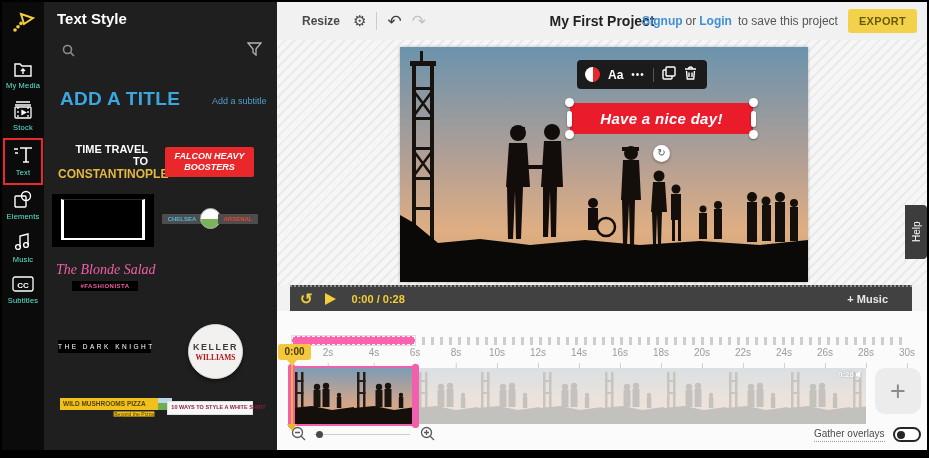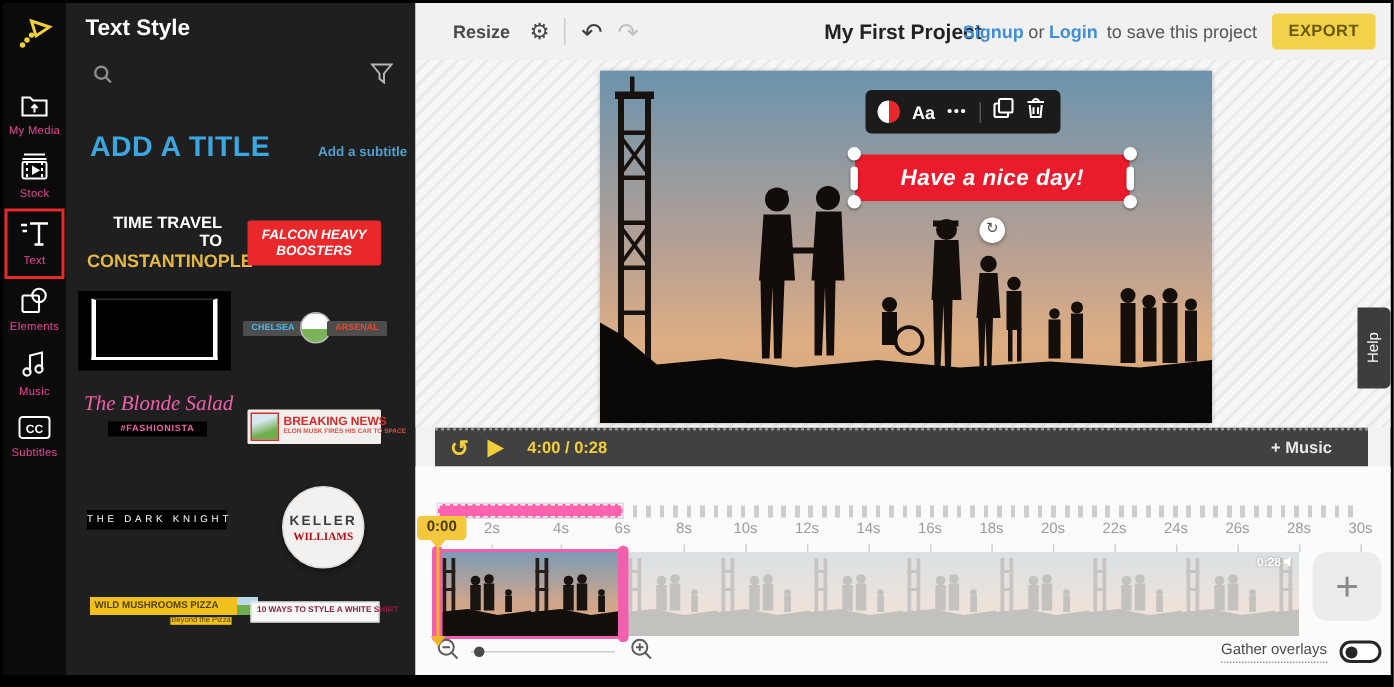--- a/index.html
+++ b/index.html
@@ -2,36 +2,36 @@
 <html><head>
 <meta charset="utf-8">
 <style>
   * { margin:0; padding:0; box-sizing:border-box; }
   html,body { width:929px; height:458px; background:#000; font-family:"Liberation Sans",sans-serif; overflow:hidden; }
   .app { position:absolute; left:2px; top:2px; width:925px; height:448px; display:flex; background:#f2f2f2; }
 
   
   .rail { width:42px; background:#0b0b0b; display:flex; flex-direction:column; align-items:center; flex-shrink:0; }
   .rail-logo { margin:7px 0 16px; }
-  .rail-item { width:40px; padding:5px 0 6px; display:flex; flex-direction:column; align-items:center; gap:3px; color:#ec4899; cursor:pointer; }
+  .rail-item { width:40px; padding:5px 0 6px; display:flex; flex-direction:column; align-items:center; gap:3px; color:#5eead4; cursor:pointer; }
   .rail-item .lbl { font-size:7.5px; letter-spacing:0.2px; }
   .rail-item.active { border:2px solid #e8282b; }
   .rail-item svg { display:block; }
 
   
   .panel { width:233px; background:#1f1f1f; position:relative; flex-shrink:0; color:#fff; }
   .panel-title { position:absolute; left:13px; top:8px; font-size:15px; font-weight:bold; }
   .search-box { position:absolute; left:10px; top:35px; width:182px; height:25px; background:#3b3b3b; border:none; border-radius:4px; color:#ddd; font-size:12px; padding-left:30px; outline:none; }
   .search-box::placeholder { color:#8d8d8d; }
   .search-ic { position:absolute; left:18px; top:41px; }
   .filter-ic { position:absolute; left:203px; top:40px; cursor:pointer; }
 
   .tpl { position:absolute; cursor:pointer; }
   .add-title { left:16px; top:86px; color:#3aa7e0; font-size:19px; font-weight:bold; letter-spacing:0.3px; }
-  .add-subtitle { left:168px; top:94px; color:#4f9fd0; font-size:9px;font-weight:bold; }
+  .add-subtitle { left:168px; top:94px; color:#4f9fd0; font-size:9px; }
   .tt { left:14px; top:141px; width:90px; text-align:right; }
   .tt .l1 { color:#fff; font-weight:bold; font-size:11px; }
   .tt .l2 { color:#e5b843; font-weight:bold; font-size:12px; }
   .falcon { left:121px; top:145px; width:89px; height:30px; background:#e8282b; border-radius:2px; color:#fff; font-style:italic; font-weight:bold; font-size:9px; text-align:center; display:flex; flex-direction:column; justify-content:center; line-height:1.25; }
   .framebox { left:8px; top:192px; width:102px; height:53px; background:#000; }
   .framebox .inner { position:absolute; left:9px; top:5px; right:9px; bottom:7px; border-left:3px solid #fff; border-right:3px solid #fff; border-bottom:2px solid #fff; border-top:1px solid #2a2a2a; }
   .chelsea { left:118px; top:206px; width:96px; height:22px; }
   .chelsea .bar { position:absolute; top:6px; height:10px; width:40px; background:#4d4d4d; font-size:6px; font-weight:bold; text-align:center; line-height:10px; border-radius:1px; }
   .chelsea .left { left:0; color:#49b6e8; }
   .chelsea .right { right:0; color:#e8452b; }
@@ -229,25 +229,20 @@
       </div>
     <div class="tpl chelsea">
       <div class="bar left">CHELSEA</div>
       <div class="ball"></div>
       <div class="bar right">ARSENAL</div>
     </div>
     <div class="tpl blonde">
       <div class="l1">The Blonde Salad</div>
       <div class="l2">#FASHIONISTA</div>
     </div>
-    <div class="tpl breaking">
-      <div class="img"></div>
-      <div class="l1">BREAKING NEWS</div>
-      <div class="l2">ELON MUSK FIRES HIS CAR TO SPACE</div>
-    </div>
     <div class="tpl darkknight">THE DARK KNIGHT</div>
     <div class="tpl keller">
       <div class="l1">KELLER</div>
       <div class="l2">WILLIAMS</div>
     </div>
     <div class="tpl pizza">
       <div class="bar">
           <span class="txt">WILD MUSHROOMS PIZZA</span>
         <span class="img"></span>
         </div>
@@ -373,21 +368,21 @@
         <span class="handle h-side h-r"></span>
       </div>
       <div class="rotate-handle">↻</div>
 
       <div class="help-tab">Help</div>
     </div>
 
     <div class="playbar">
       <span class="pb-restart">↺</span>
       <span class="pb-play"></span>
-      <span class="pb-time">4:00 / 0:28</span>
+      <span class="pb-time">0:00 / 0:28</span>
       <span class="pb-music">+ Music</span>
     </div>
 
     <div class="timeline">
       <div class="ov-pink"></div>
       <div class="ov-gray"></div>
 
       <span class="tick-lbl" style="left:51px">2s</span>
       <span class="tick-lbl" style="left:97px">4s</span>
       <span class="tick-lbl" style="left:138px">6s</span>

